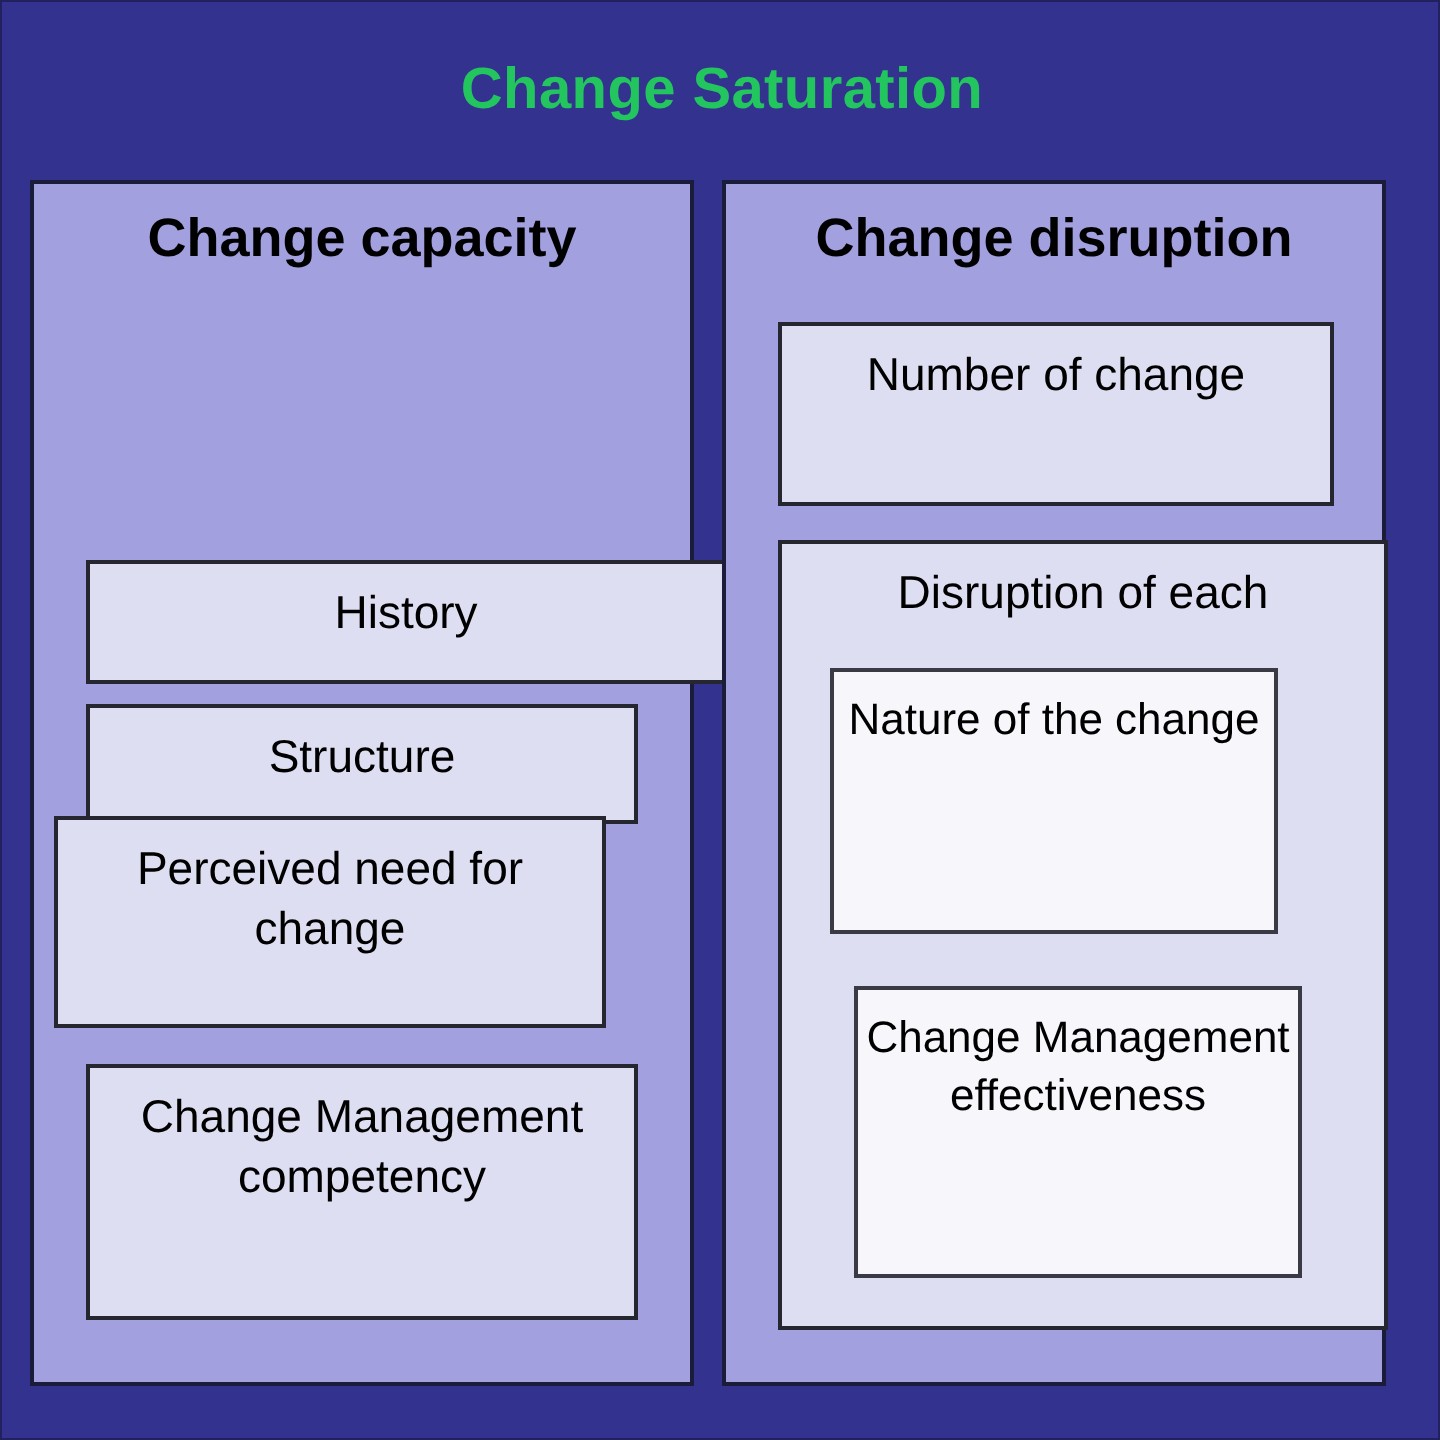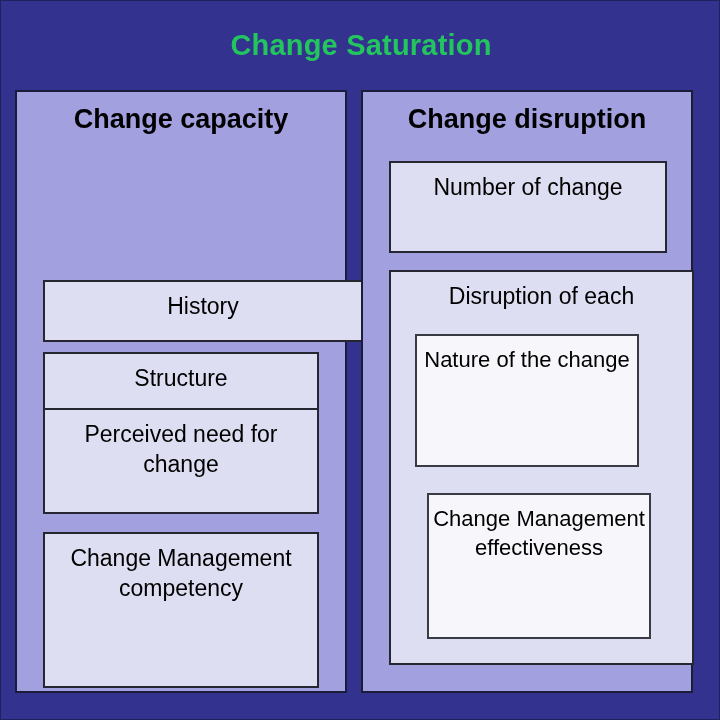--- a/index.html
+++ b/index.html
@@ -99,23 +99,23 @@
   <div class="title">Change Saturation</div>
 
   <div class="column" id="col-capacity">
     <div class="col-header">Change capacity</div>
 
 
     <div class="box" style="left:26px; top:160px; width:320px; height:62px;margin-top:28px;">History</div>
 
     <div class="box" style="left:26px; top:240px; width:276px; height:60px;margin-top:20px;">Structure</div>
 
-    <div class="box" style="left:26px; top:316px; width:276px; height:106px;">Perceived need for change</div>
+    <div class="box" style="left:10px; top:316px; width:276px; height:106px;">Perceived need for change</div>
 
-    <div class="box" style="left:26px; top:440px; width:276px; height:156px;">Change Management competency</div>
+    <div class="box" style="left:26px; top:440px; width:276px; height:128px;">Change Management competency</div>
   </div>
 
   <div class="column" id="col-disruption">
     <div class="col-header">Change disruption</div>
 
     <div class="box" style="left:26px; top:69px; width:278px; height:92px;">Number of change</div>
 
     <div class="box" style="left:26px; top:178px; width:305px; height:395px; padding-top:16px;">
       <div class="group-label">Disruption of each</div>
 

